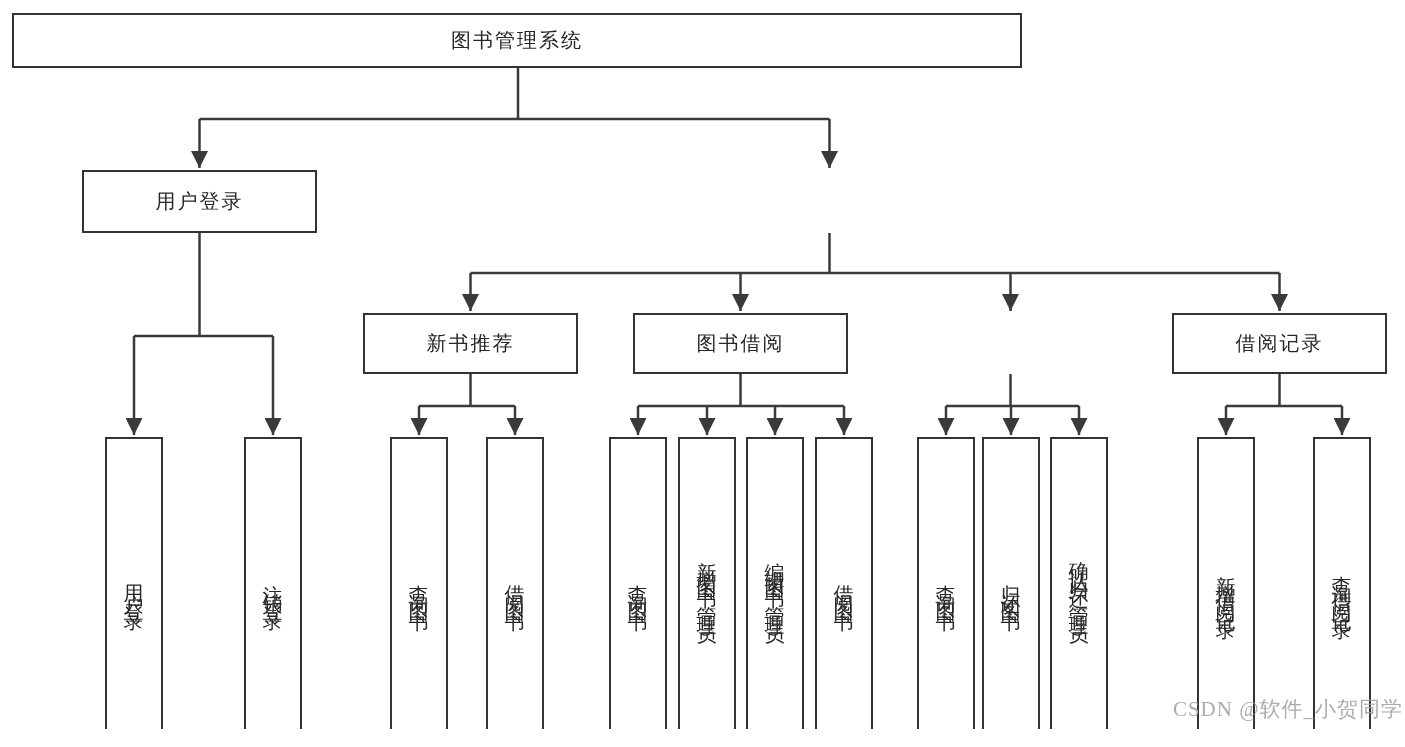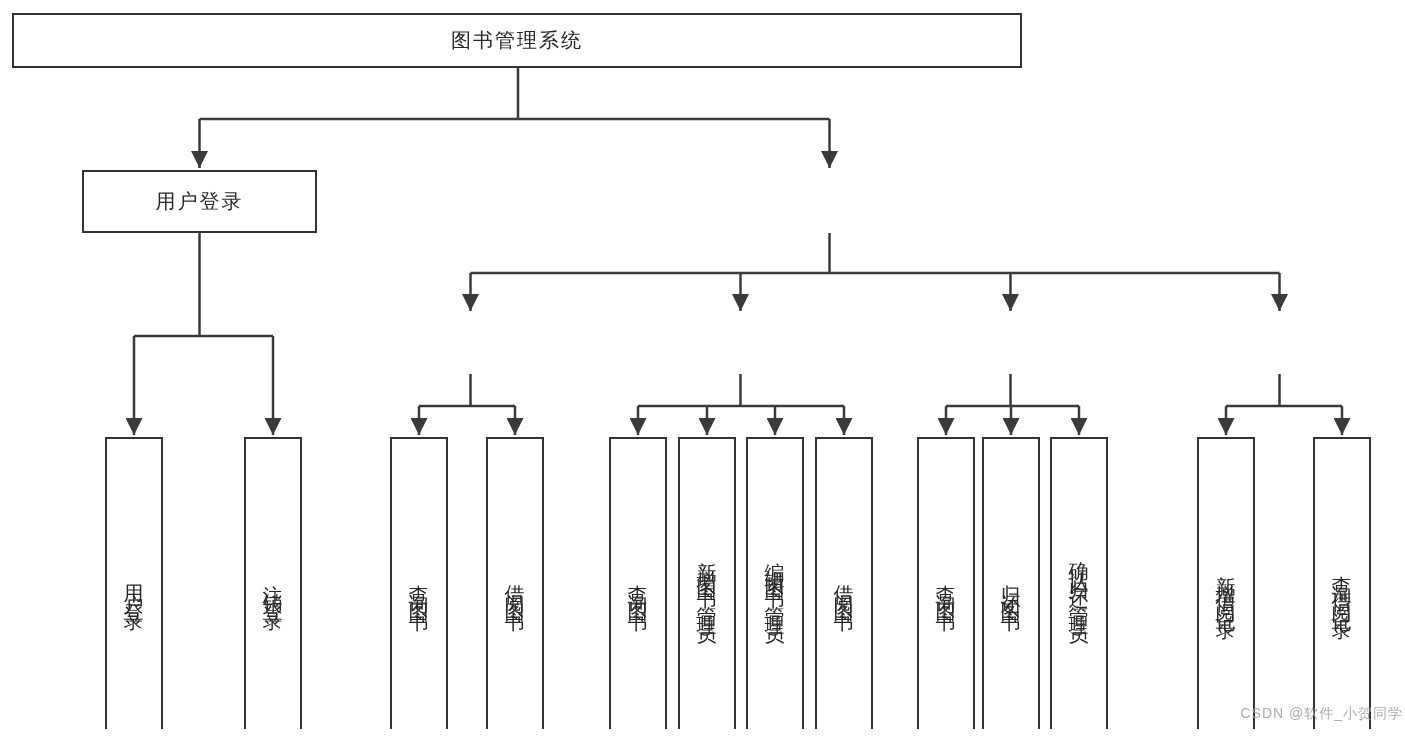--- a/index.html
+++ b/index.html
@@ -1,37 +1,37 @@
 <!DOCTYPE html>
 <html><head>
 <meta charset="utf-8">
 <style>
   html,body{margin:0;padding:0;background:#ffffff}
   .stage{
     position:relative;width:1405px;height:729px;background:#ffffff;
-    font-family:Liberation Sans, sans-serif;overflow:hidden;
+    font-family:Liberation Serif, serif;overflow:hidden;
   }
   .wires{position:absolute;left:0;top:0;width:1405px;height:747px;pointer-events:none}
   .node{
     position:absolute;background:#ffffff;border:2.5px solid #333333;
     box-sizing:border-box;display:flex;align-items:center;justify-content:center;
     color:#262626;
   }
   .hnode{font-size:20px;letter-spacing:2px;white-space:nowrap}
   .leaf .vtext{
     writing-mode:vertical-lr;
     text-orientation:upright;
     font-size:20px;
     letter-spacing:9px;
     line-height:1;
     color:#262626;
   }
   .watermark{
     position:absolute;right:2px;bottom:6px;
-    font-size:14px;letter-spacing:1px;
+    font-size:21px;letter-spacing:1px;
     color:rgba(162,162,162,0.9);
     white-space:nowrap;
   }
 </style>
 </head>
 <body>
 
 <div class="stage">
 
   <svg class="wires" viewBox="0 0 1405 747" xmlns="http://www.w3.org/2000/svg">
@@ -85,20 +85,29 @@
   </svg>
 
   <div class="node hnode" style="left:12px;top:13px;width:1010px;height:55px">
     <span>图书管理系统</span>
   </div>
 
   <div class="node hnode" style="left:82px;top:170px;width:235px;height:63px">
     <span>用户登录</span>
   </div>
 
+  <div class="node hnode" style="left:363px;top:313px;width:215px;height:61px">
+    <span>新书推荐</span>
+  </div>
+  <div class="node hnode" style="left:633px;top:313px;width:215px;height:61px">
+    <span>图书借阅</span>
+  </div>
+  <div class="node hnode" style="left:1172px;top:313px;width:215px;height:61px">
+    <span>借阅记录</span>
+  </div>
 
   <div class="node leaf" style="left:105px;top:437px;width:58px;height:299px">
     <span class="vtext">用户登录</span>
   </div>
   <div class="node leaf" style="left:244px;top:437px;width:58px;height:299px">
     <span class="vtext">注销登录</span>
   </div>
 
   <div class="node leaf" style="left:390px;top:437px;width:58px;height:299px">
     <span class="vtext">查询图书</span>

